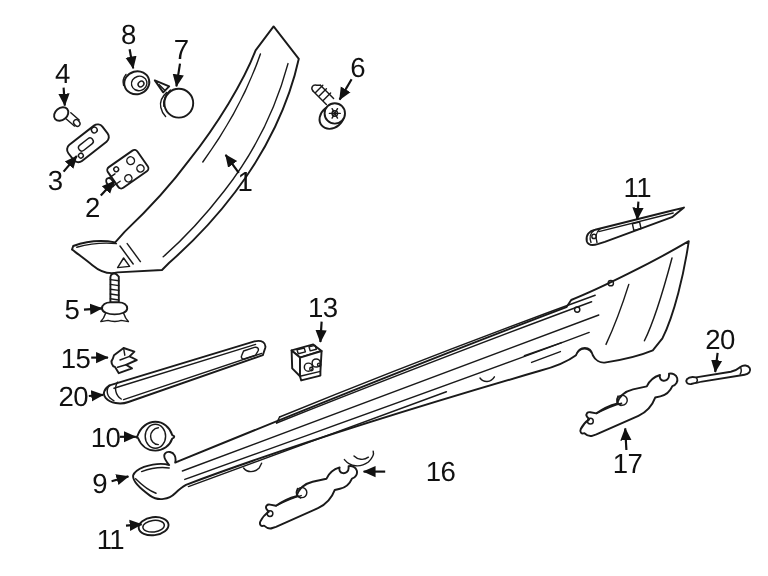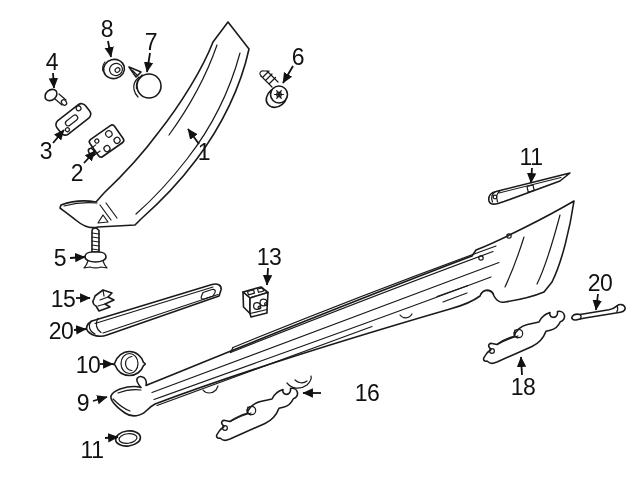--- a/index.html
+++ b/index.html
@@ -255,15 +255,15 @@
   <div class="callout" style="left:151px;top:42px;">7</div>
   <div class="callout" style="left:107px;top:29px;">8</div>
   <div class="callout" style="left:83px;top:403px;">9</div>
   <div class="callout" style="left:88px;top:365px;">10</div>
   <div class="callout" style="left:92px;top:438px;margin-top:12px;">11</div>
   <div class="callout" style="left:531px;top:157px;">11</div>
   <div class="callout" style="left:269px;top:257px;text-align:right;">13</div>
   <div class="callout" style="left:61px;top:331px;">20</div>
   <div class="callout" style="left:63px;top:299px;">15</div>
   <div class="callout" style="left:335px;top:393px;margin-left:32px;">16</div>
-  <div class="callout" style="left:523px;top:387px;">18</div>
+  <div class="callout" style="left:523px;top:387px;">17</div>
   <div class="callout" style="left:600px;top:283px;">20</div>
 </div>
 
 </body></html>

